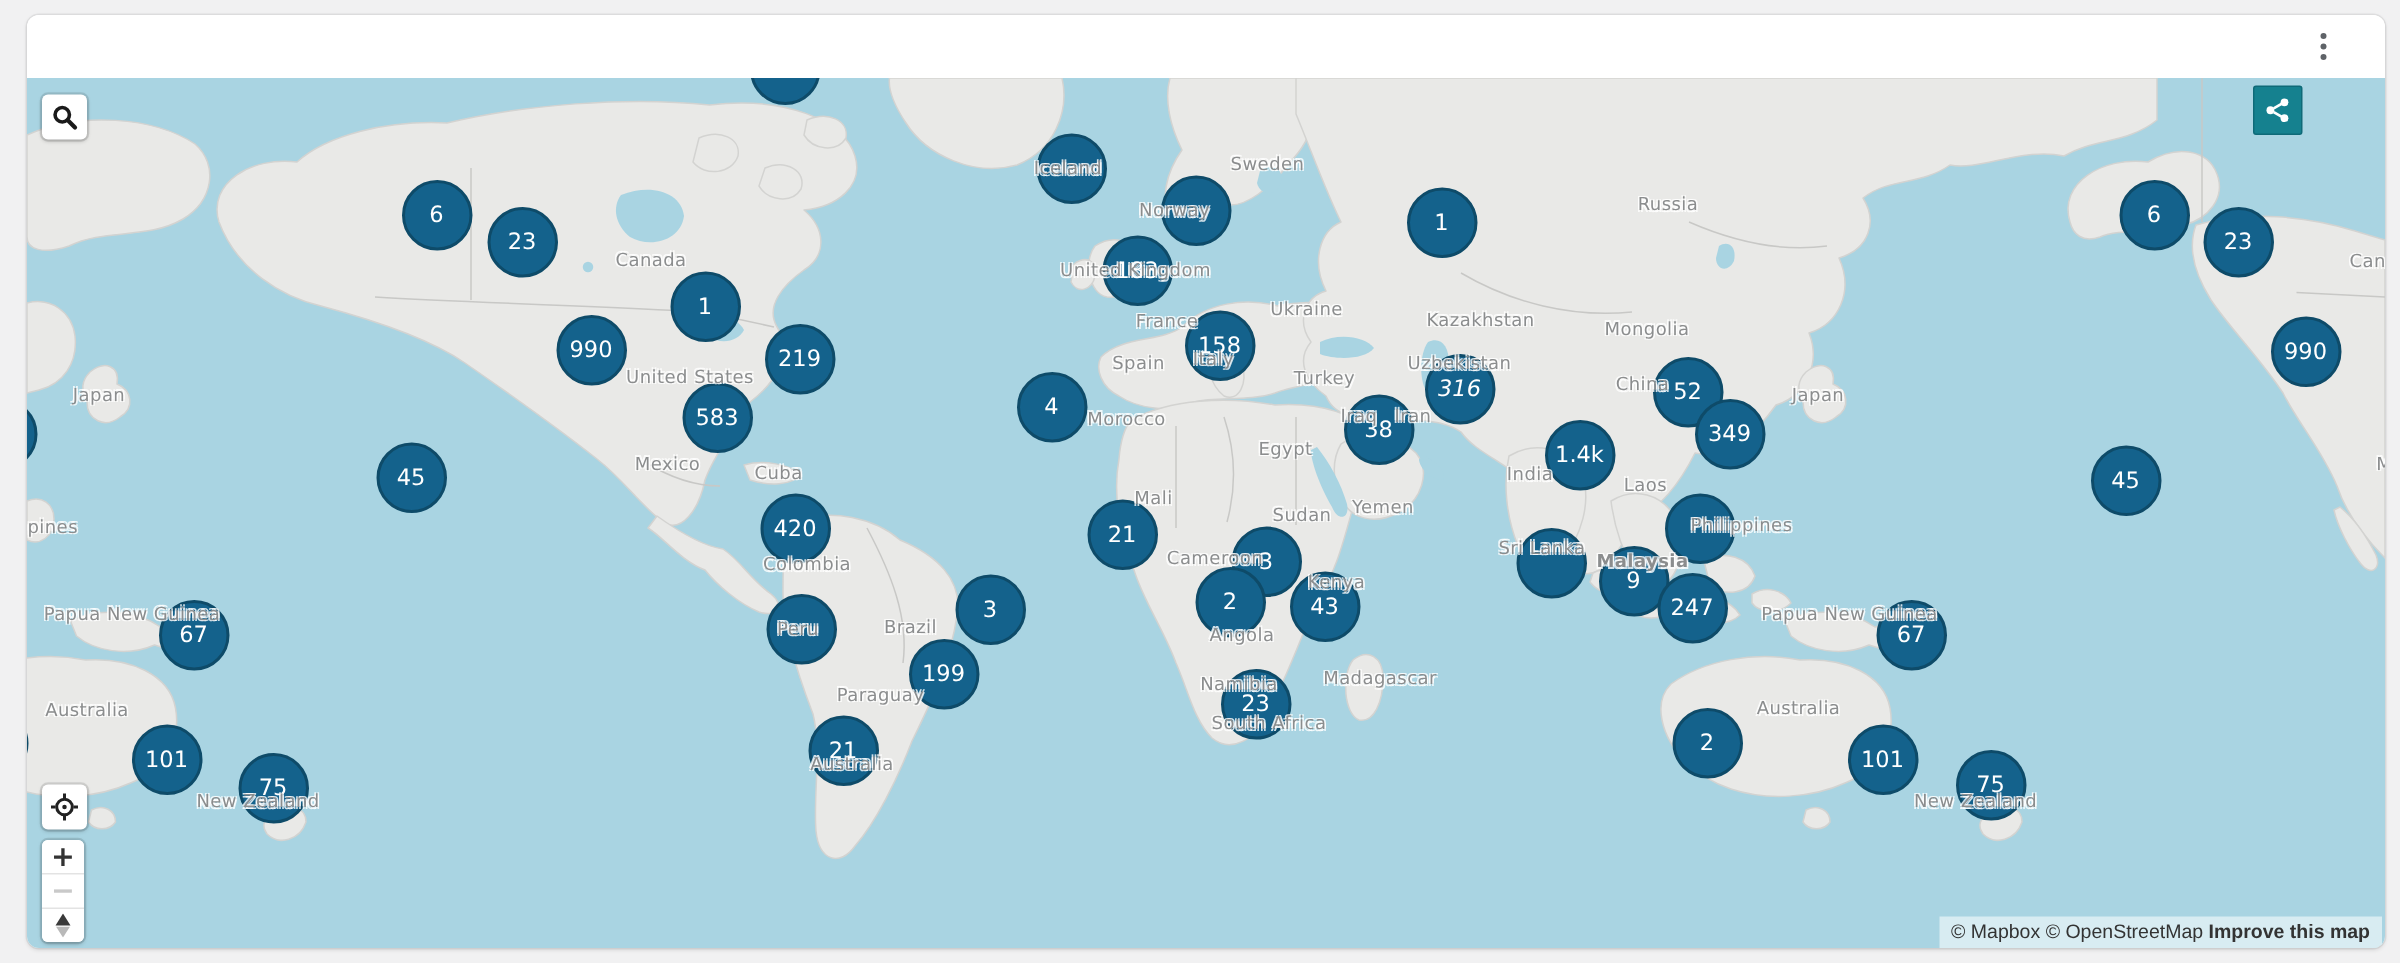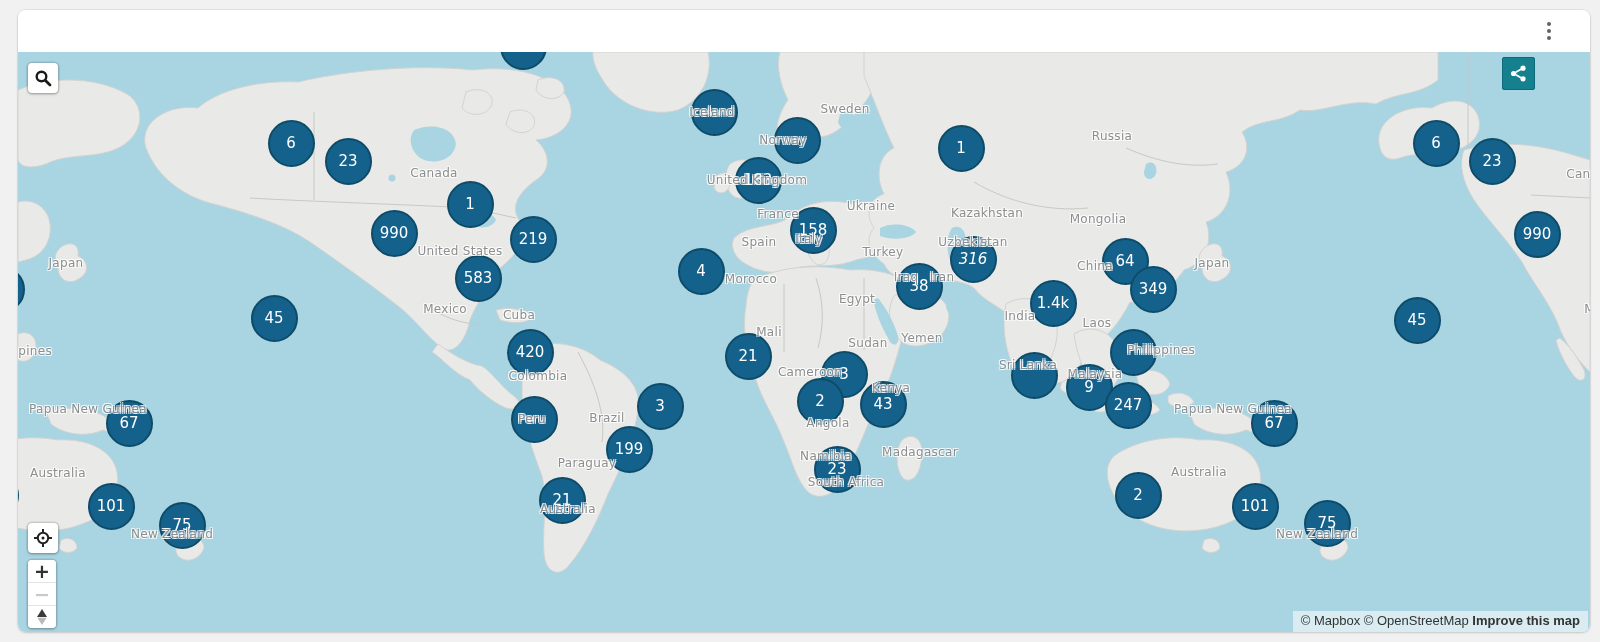--- a/index.html
+++ b/index.html
@@ -141,21 +141,21 @@
         <div class="cluster" style="left: 505px; top: -6px;"></div>
         <div class="cluster" style="left: 696px; top: 60px;"></div>
         <div class="cluster" style="left: 779px; top: 88px;"></div>
         <div class="cluster" style="left: 740px; top: 128px; text-align: center;">183</div>
         <div class="cluster" style="left: 795px; top: 178px;">158</div>
         <div class="cluster" style="left: 683px; top: 219px;">4</div>
         <div class="cluster" style="left: 943px; top: 96px;">1</div>
         <div class="cluster" style="left: 955px; top: 207px; font-style: italic;">316</div>
         <div class="cluster" style="left: 901px; top: 234px;">38</div>
         <div class="cluster" style="left: 1035px; top: 251px;">1.4k</div>
-        <div class="cluster" style="left: 1107px; top: 209px;">64</div>
+        <div class="cluster" style="left: 1107px; top: 209px;">52</div>
         <div class="cluster" style="left: 1135px; top: 237px;">349</div>
         <div class="cluster" style="left: 1115px; top: 300px;"></div>
         <div class="cluster" style="left: 1016px; top: 323px;"></div>
         <div class="cluster" style="left: 1071px; top: 335px;">9</div>
         <div class="cluster" style="left: 1110px; top: 353px;">247</div>
         <div class="cluster" style="left: 865px; top: 352px;">43</div>
         <div class="cluster" style="left: 730px; top: 304px;">21</div>
         <div class="cluster" style="left: 826px; top: 322px;">3</div>
         <div class="cluster" style="left: 802px; top: 349px;">2</div>
         <div class="cluster" style="left: 819px; top: 417px;">23</div>
@@ -195,27 +195,27 @@
         <div class="country-label" style="left: 760px; top: 162px;">France</div>
         <div class="country-label" style="left: 853px; top: 154px;">Ukraine</div>
         <div class="country-label" style="left: 741px; top: 190px;">Spain</div>
         <div class="country-label" style="left: 791px; top: 187px;">Italy</div>
         <div class="country-label" style="left: 865px; top: 200px;">Turkey</div>
         <div class="country-label" style="left: 733px; top: 227px;">Morocco</div>
         <div class="country-label" style="left: 1094px; top: 84px;">Russia</div>
         <div class="country-label" style="left: 969px; top: 161px;">Kazakhstan</div>
         <div class="country-label" style="left: 1080px; top: 167px;">Mongolia</div>
         <div class="country-label" style="left: 955px; top: 190px;">Uzbekistan</div>
-        <div class="country-label" style="left: 1077px; top: 214px;">China</div>
+        <div class="country-label" style="left: 1077px; top: 204px;">China</div>
         <div class="country-label" style="left: 1194px; top: 211px;">Japan</div>
         <div class="country-label" style="left: 1002px; top: 264px;">India</div>
         <div class="country-label" style="left: 1079px; top: 271px;">Laos</div>
         <div class="country-label" style="left: 904px; top: 286px;">Yemen</div>
         <div class="country-label" style="left: 1010px; top: 313px;">Sri Lanka</div>
-        <div class="country-label" style="left: 1077px; top: 322px;">Malaysia</div>
+        <div class="country-label" style="left: 1077px; top: 322px; font-weight: bold;">Malaysia</div>
         <div class="country-label" style="left: 1143px; top: 298px;">Philippines</div>
         <div class="country-label" style="left: 839px; top: 247px;">Egypt</div>
         <div class="country-label" style="left: 888px; top: 225px;">Iraq</div>
         <div class="country-label" style="left: 924px; top: 225px;">Iran</div>
         <div class="country-label" style="left: 751px; top: 280px;">Mali</div>
         <div class="country-label" style="left: 850px; top: 291px;">Sudan</div>
         <div class="country-label" style="left: 792px; top: 320px;">Cameroon</div>
         <div class="country-label" style="left: 873px; top: 336px;">Kenya</div>
         <div class="country-label" style="left: 810px; top: 371px;">Angola</div>
         <div class="country-label" style="left: 902px; top: 400px;">Madagascar</div>

